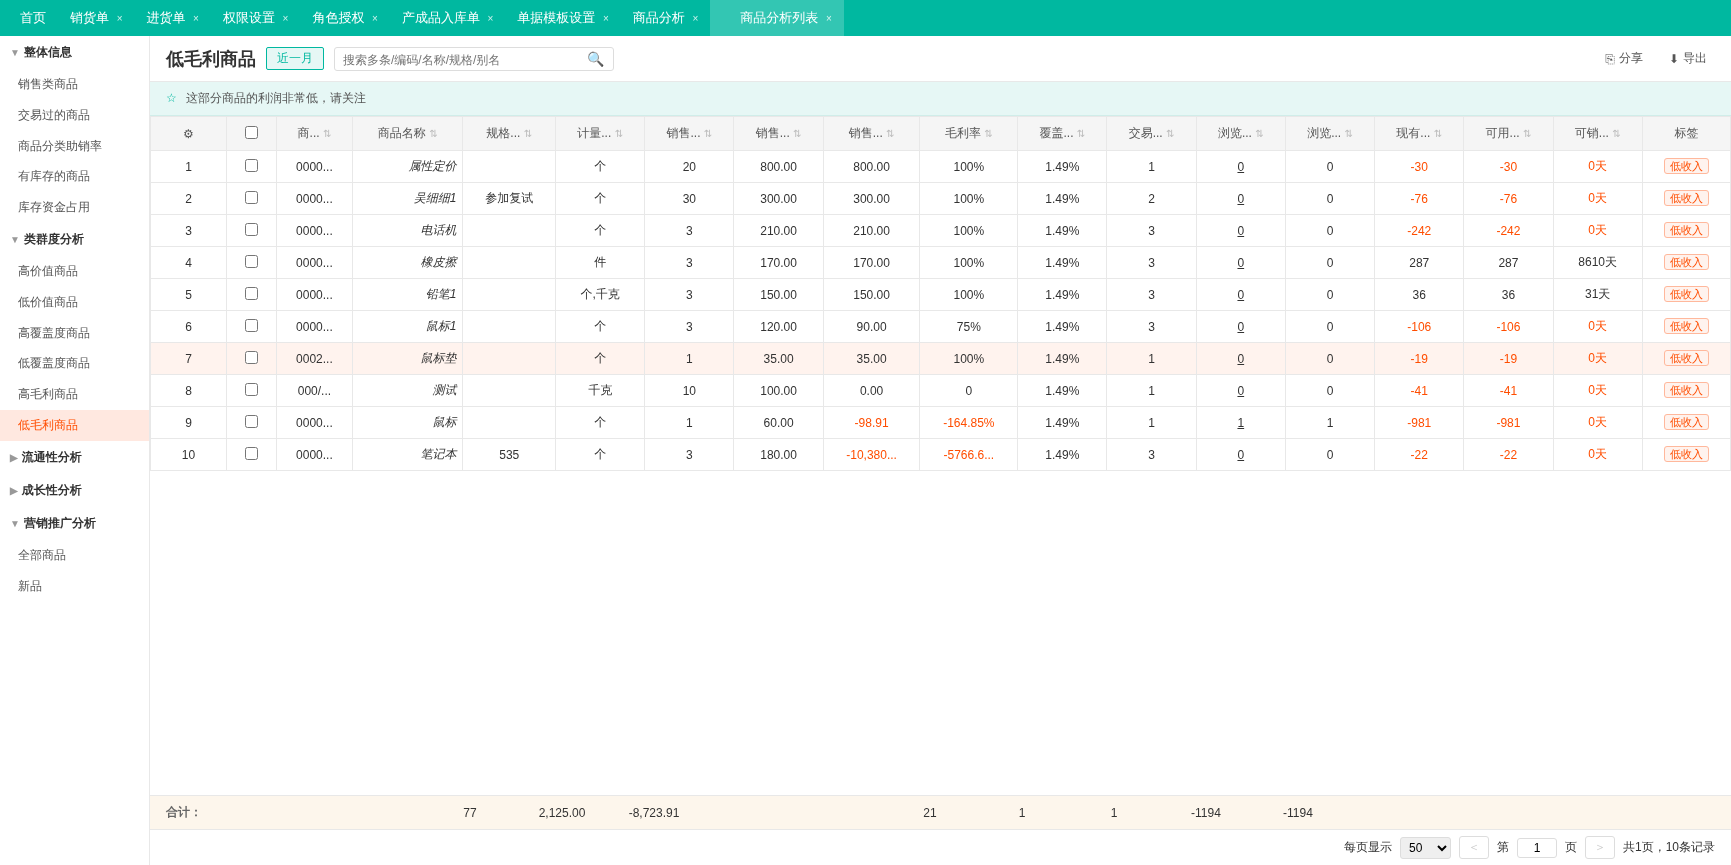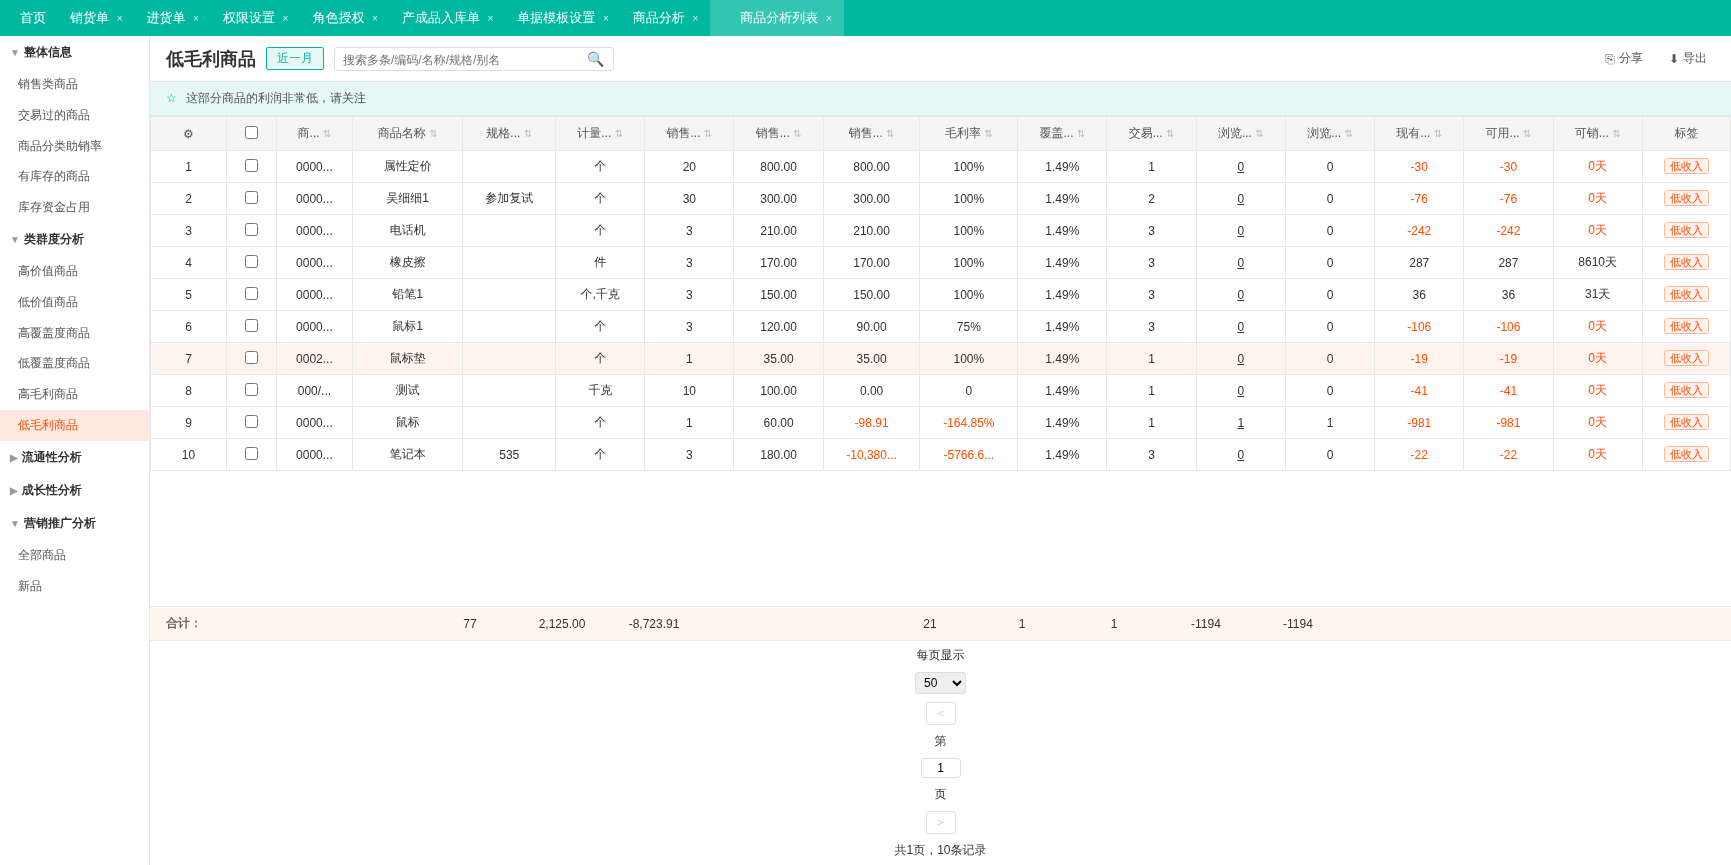--- a/index.html
+++ b/index.html
@@ -167,21 +167,21 @@
       background: #fff;
     }
     tbody tr.highlighted { background: #fff3ee; }
     tbody td {
       padding: 7px 6px;
       border: 1px solid #e8e8e8;
       text-align: center;
       color: #333;
       white-space: nowrap;
     }
-    tbody td.text-left { text-align: center; }
+    tbody td.text-left { text-align: right; font-style: italic; }
     .underline { text-decoration: underline; cursor: pointer; }
     .tag-badge {
       background: #fff3ee;
       color: #ff4d00;
       border: 1px solid #ffb89c;
       border-radius: 3px;
       padding: 1px 5px;
       font-size: 11px;
     }
     .checkbox-cell { width: 30px; }
@@ -203,21 +203,20 @@
     .pagination-bar {
       border-top: 1px solid #e8e8e8;
       background: #fff;
       display: flex;
       align-items: center;
       justify-content: flex-end;
       padding: 6px 16px;
       gap: 8px;
       font-size: 12px;
       flex-shrink: 0;
-      flex-direction: column;
     }
     .pagination-bar select {
       border: 1px solid #ddd;
       border-radius: 3px;
       padding: 2px 4px;
       font-size: 12px;
     }
     .page-nav-btn {
       border: 1px solid #ddd;
       background: #fff;

